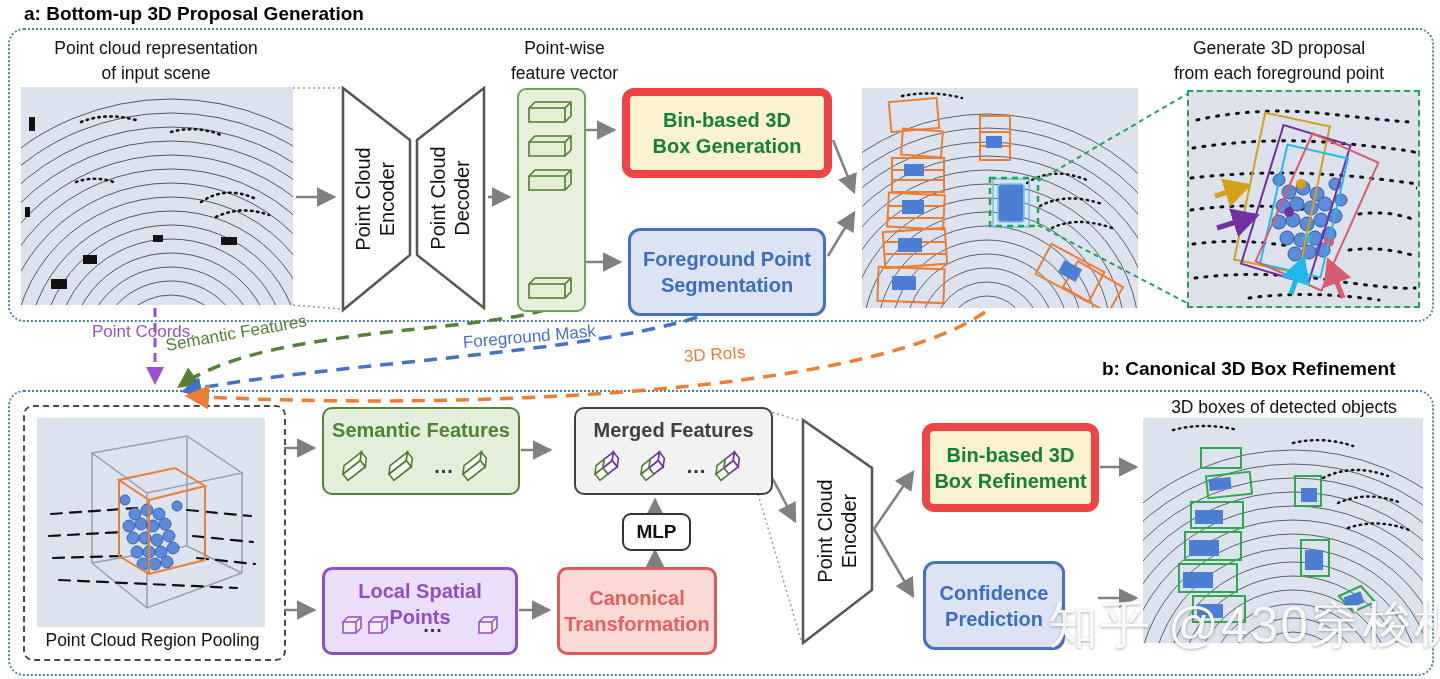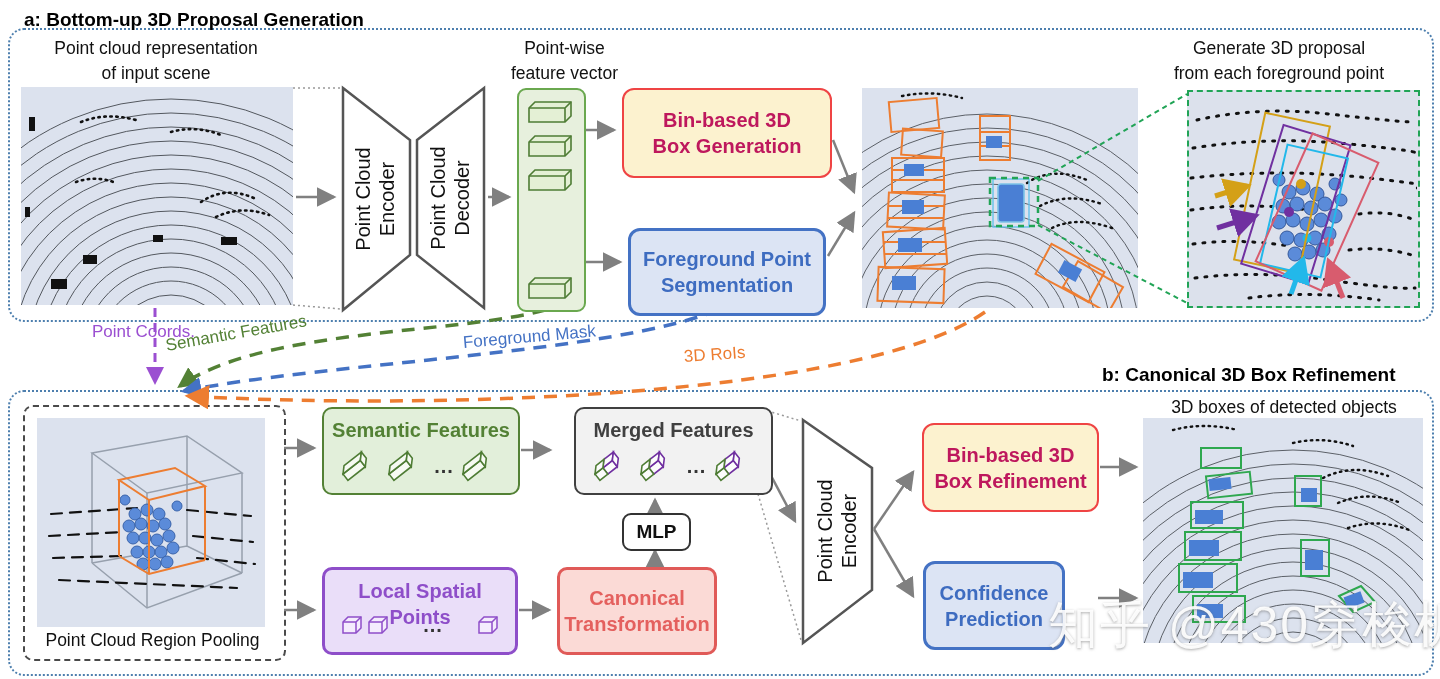--- a/index.html
+++ b/index.html
@@ -1,24 +1,24 @@
 <!DOCTYPE html>
 <html><head>
 <meta charset="utf-8">
 <style>
   html,body{margin:0;padding:0;background:#fff;}
   #canvas{position:relative;width:1440px;height:679px;background:#fff;overflow:hidden;
           font-family:"Liberation Sans","DejaVu Sans",sans-serif;color:#111;}
   .sec-border{position:absolute;border:2px dotted #4d7fae;border-radius:16px;background:transparent;}
-  .sec-title{position:absolute;font-size:19px;font-weight:bold;color:#000;white-space:nowrap;margin-top:6px;}
+  .sec-title{position:absolute;font-size:19px;font-weight:bold;color:#000;white-space:nowrap;}
   .cap{position:absolute;text-align:center;font-size:17.5px;line-height:1.42;color:#111;}
   .pc-img{position:absolute;background:#dce2ee;overflow:hidden;}
   .pbox{position:absolute;border-radius:12px;display:flex;flex-direction:column;align-items:center;
         justify-content:center;font-weight:bold;font-size:20px;line-height:1.3;text-align:center;box-sizing:border-box;}
-  .gold{background:#FCF2CF;border:2px solid #ef4444;color:#be185d;}
+  .gold{background:#FCF2CF;border:8px solid #ef4444;color:#15803d;}
   .blueb{background:#DCE4F4;border:3px solid #4472C4;color:#3E6CC0;margin-top:8px;}
   .greenb{background:#E2EFDA;border:2.5px solid #538135;color:#538135;justify-content:flex-start;padding-top:8px;}
   .grayb{background:#F2F2F2;border:2.5px solid #404040;color:#404040;justify-content:flex-start;padding-top:8px;margin-left:16px;}
   .purpleb{background:#EADEF9;border:3px solid #8E4EC9;color:#8E4EC9;justify-content:flex-start;padding-top:8px;}
   .redb{background:#FBDAD6;border:3px solid #E05A58;color:#E4605E;}
   .mlp{position:absolute;background:#fff;border:2.5px solid #333;border-radius:9px;display:flex;
        align-items:center;justify-content:center;font-size:19px;font-weight:600;color:#111;}
   .icon-row{position:absolute;left:16px;right:16px;bottom:10px;display:flex;align-items:center;justify-content:space-between;}
   .icon-pair{display:flex;gap:4px;align-items:flex-end;}
   .dots{color:#333;font-weight:bold;font-size:20px;letter-spacing:1px;}

